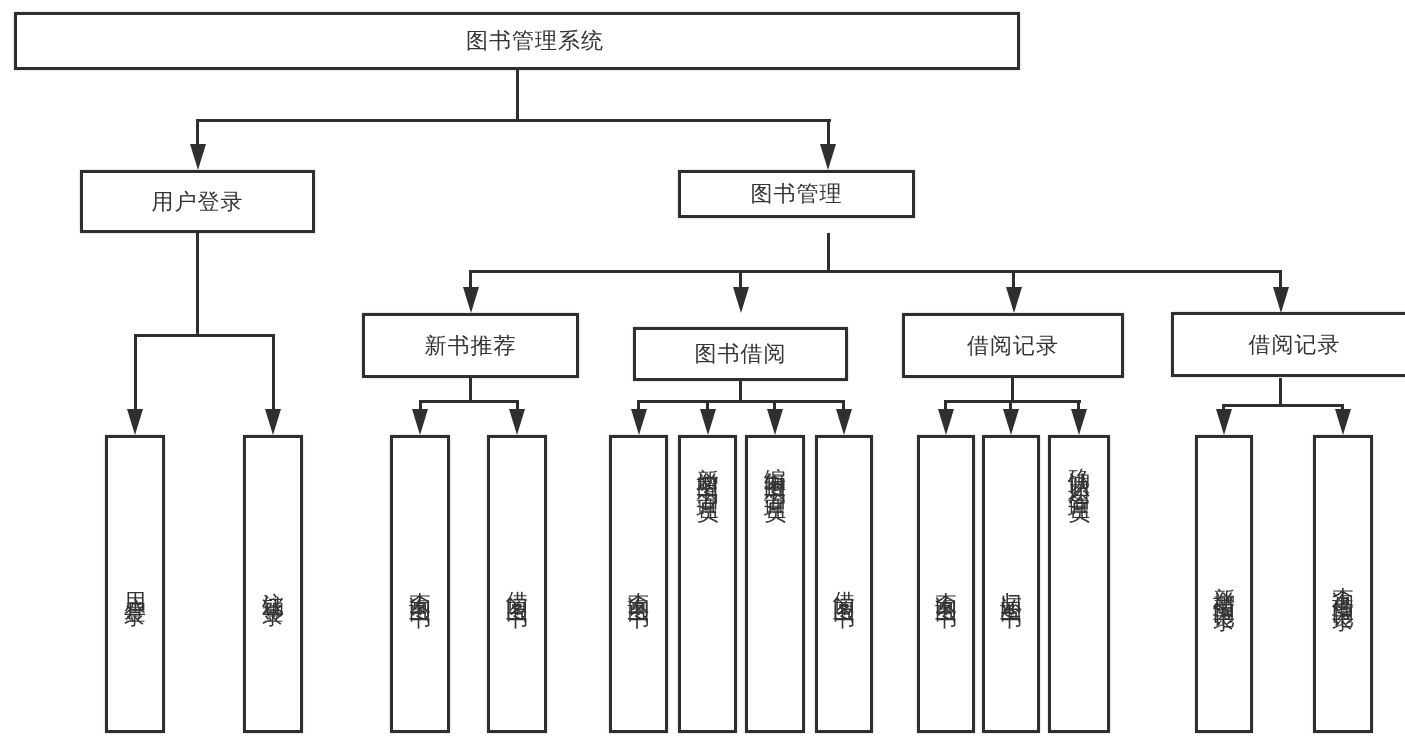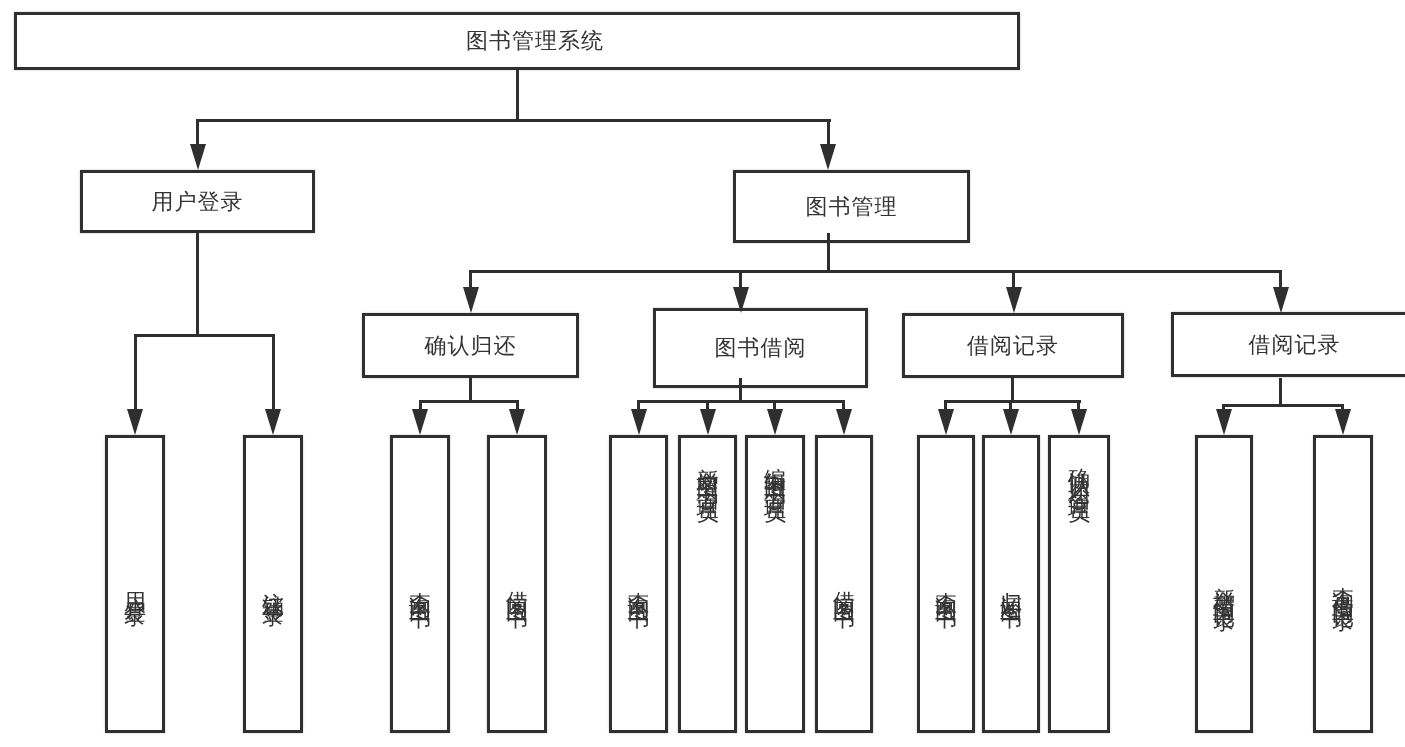--- a/index.html
+++ b/index.html
@@ -35,29 +35,29 @@
 <div id="canvas">
 
   <div class="box" style="left:14px;top:12px;width:1006px;height:58px;padding-left:36px;">
     <span class="hlabel">图书管理系统</span>
   </div>
 
   <div class="box" style="left:80px;top:170px;width:235px;height:63px;">
     <span class="hlabel">用户登录</span>
   </div>
 
-  <div class="box" style="left:733px;top:170px;width:237px;height:73px;">
+  <div class="box" style="left:678px;top:170px;width:237px;height:48px;">
     <span class="hlabel">图书管理</span>
   </div>
 
   <div class="box" style="left:362px;top:313px;width:217px;height:65px;">
-    <span class="hlabel">确认归还</span>
+    <span class="hlabel">新书推荐</span>
   </div>
 
-  <div class="box" style="left:633px;top:308px;width:215px;height:80px;margin-left:20px;">
+  <div class="box" style="left:633px;top:327px;width:215px;height:54px;">
     <span class="hlabel">图书借阅</span>
   </div>
 
   <div class="box" style="left:902px;top:313px;width:222px;height:65px;">
     <span class="hlabel">借阅记录</span>
   </div>
 
   <div class="box" style="left:1171px;top:312px;width:247px;height:65px;">
     <span class="hlabel">借阅记录</span>
   </div>

